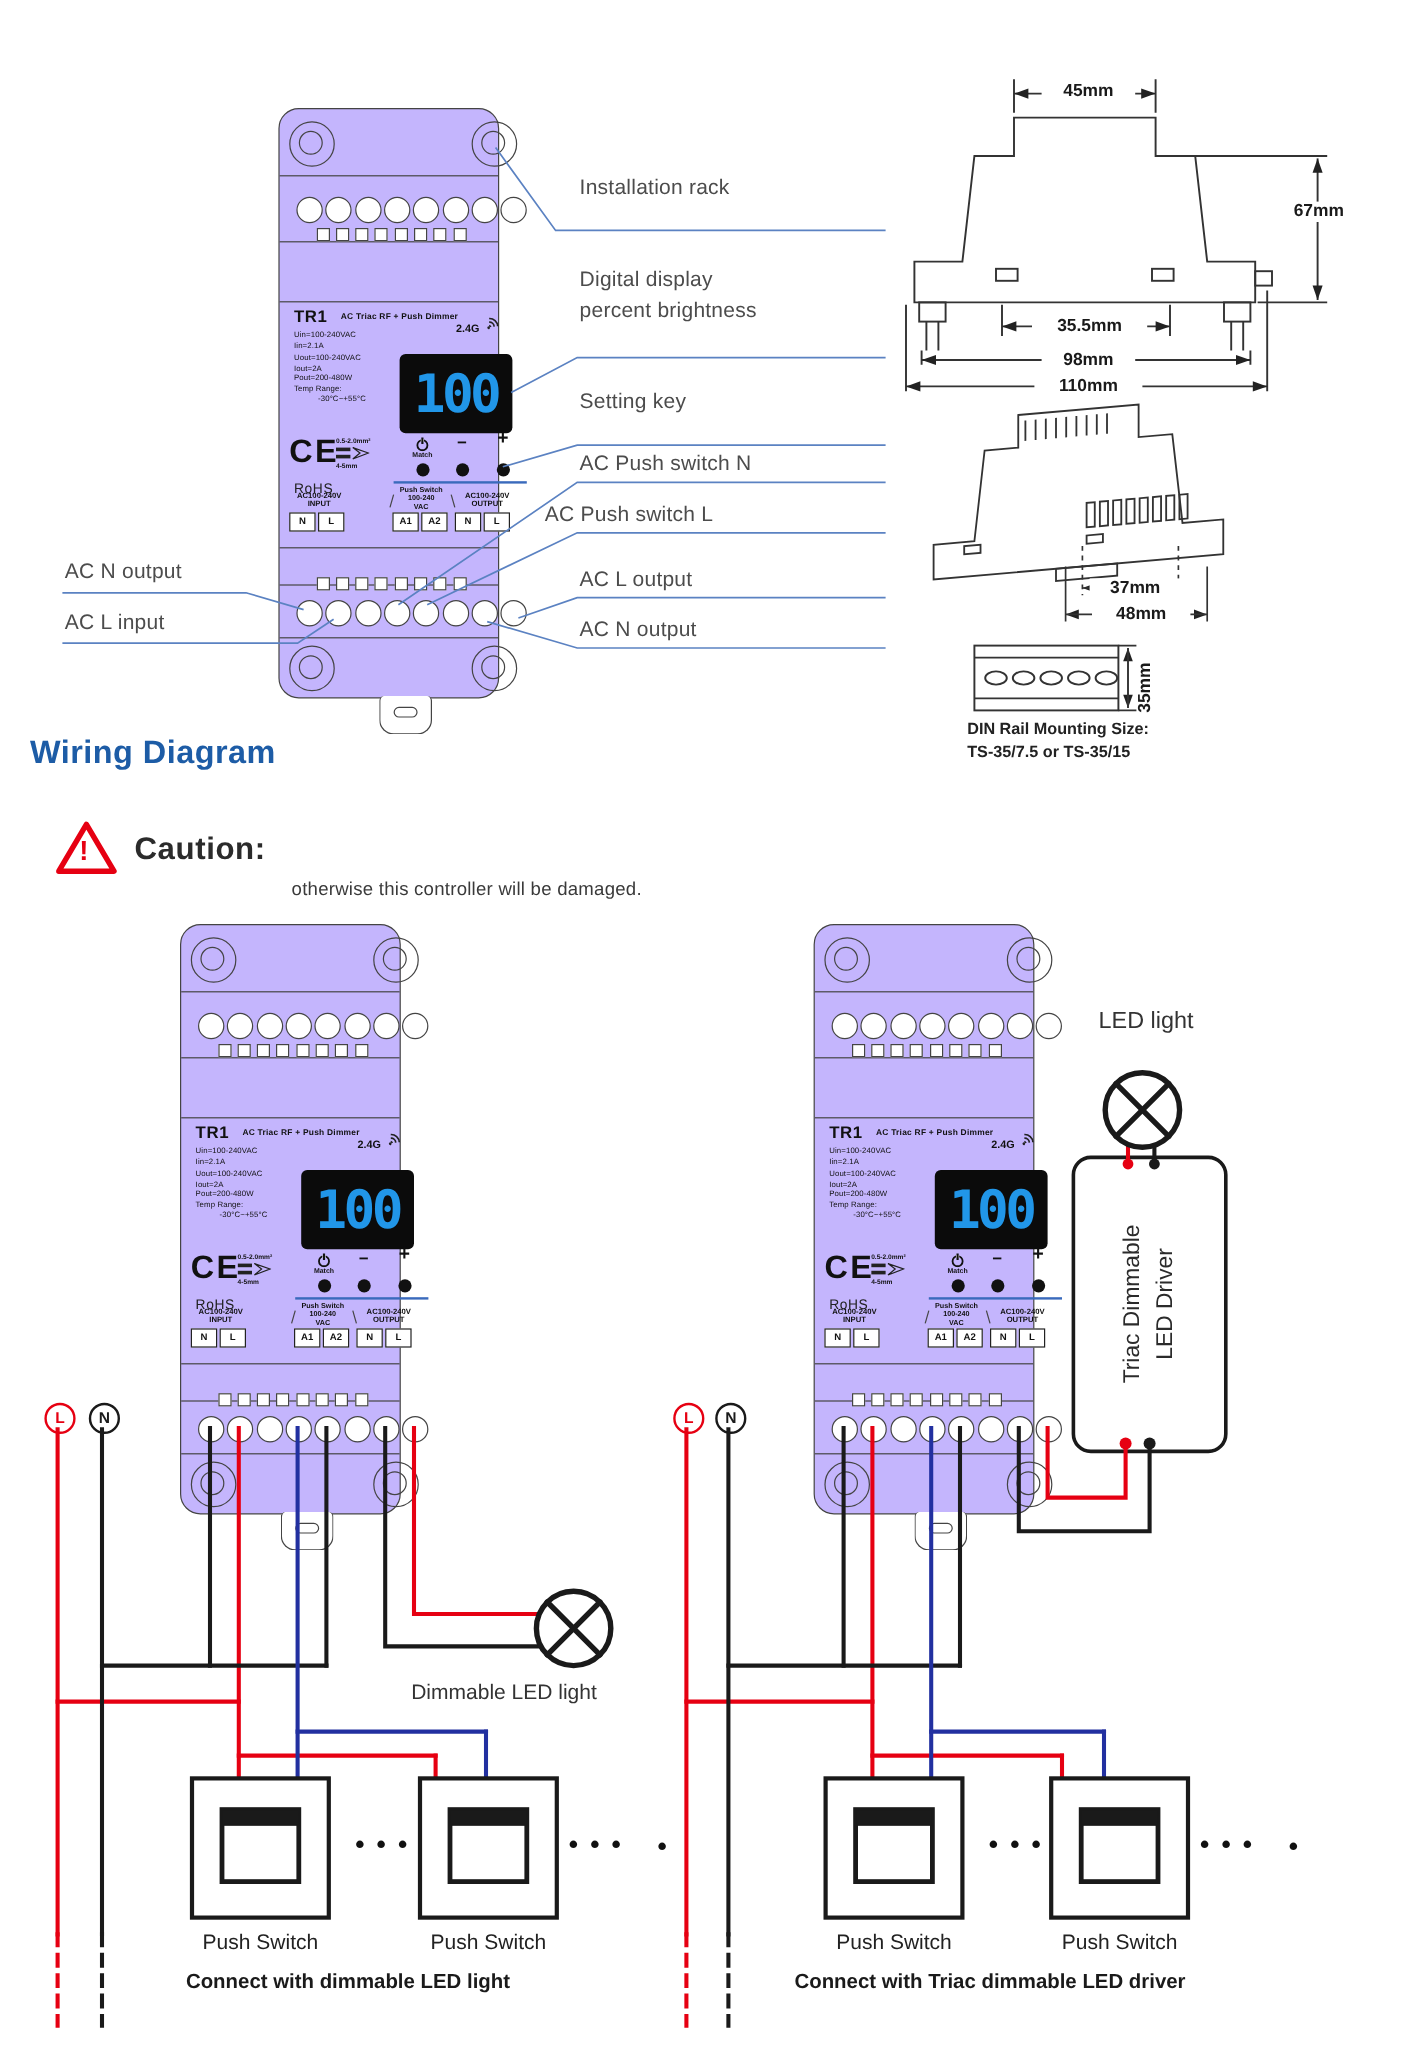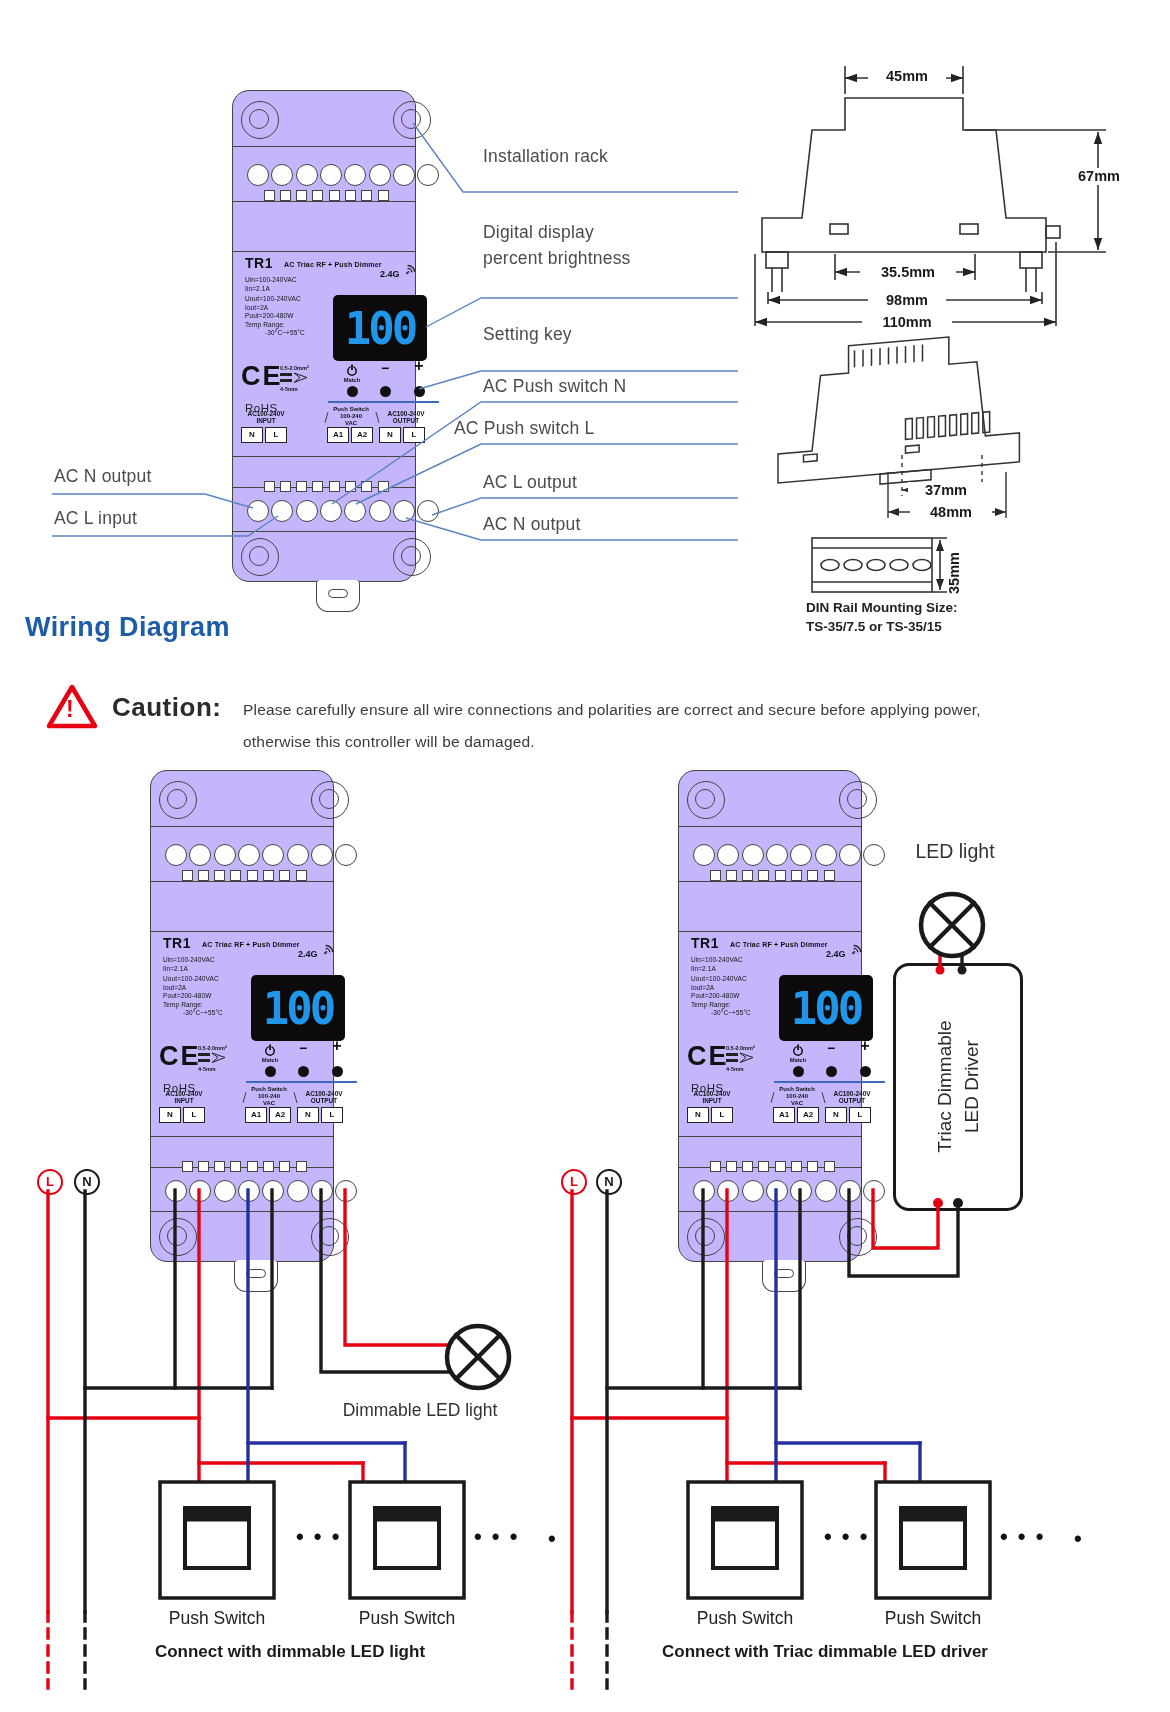--- a/index.html
+++ b/index.html
@@ -432,21 +432,20 @@
   <div class="dim" style="left:868px;top:292px;width:72px">98mm</div>
   <div class="dim" style="left:862px;top:314px;width:84px">110mm</div>
   <div class="dim" style="left:908px;top:482px;width:70px">37mm</div>
   <div class="dim" style="left:910px;top:504px;width:76px">48mm</div>
   <div class="dimv" style="left:946px;top:536px;height:58px">35mm</div>
   <div class="dincap" style="left:806px;top:600px">DIN Rail Mounting Size:</div>
   <div class="dincap" style="left:806px;top:619px">TS-35/7.5 or TS-35/15</div>
 
   <div class="caution-mark" style="left:66px;top:696px">!</div>
   <div class="caution-title" style="left:112px;top:692px">Caution:</div>
-  <div class="para" style="left:243px;top:701px">Please carefully ensure all wire connections and polarities are correct and secure before applying power,</div>
   <div class="para" style="left:243px;top:733px">otherwise this controller will be damaged.</div>
 
   <div class="lncirc live" style="left:37px;top:1169px">L</div>
   <div class="lncirc" style="left:74px;top:1169px">N</div>
   <div class="lncirc live" style="left:561px;top:1169px">L</div>
   <div class="lncirc" style="left:596px;top:1169px">N</div>
 
   <div class="wlabel lamp-label" style="left:310px;top:1400px;width:220px;text-align:center">Dimmable LED light</div>
   <div class="wlabel lamp-label" style="left:895px;top:840px;width:120px;text-align:center;font-size:19.5px">LED light</div>
 

